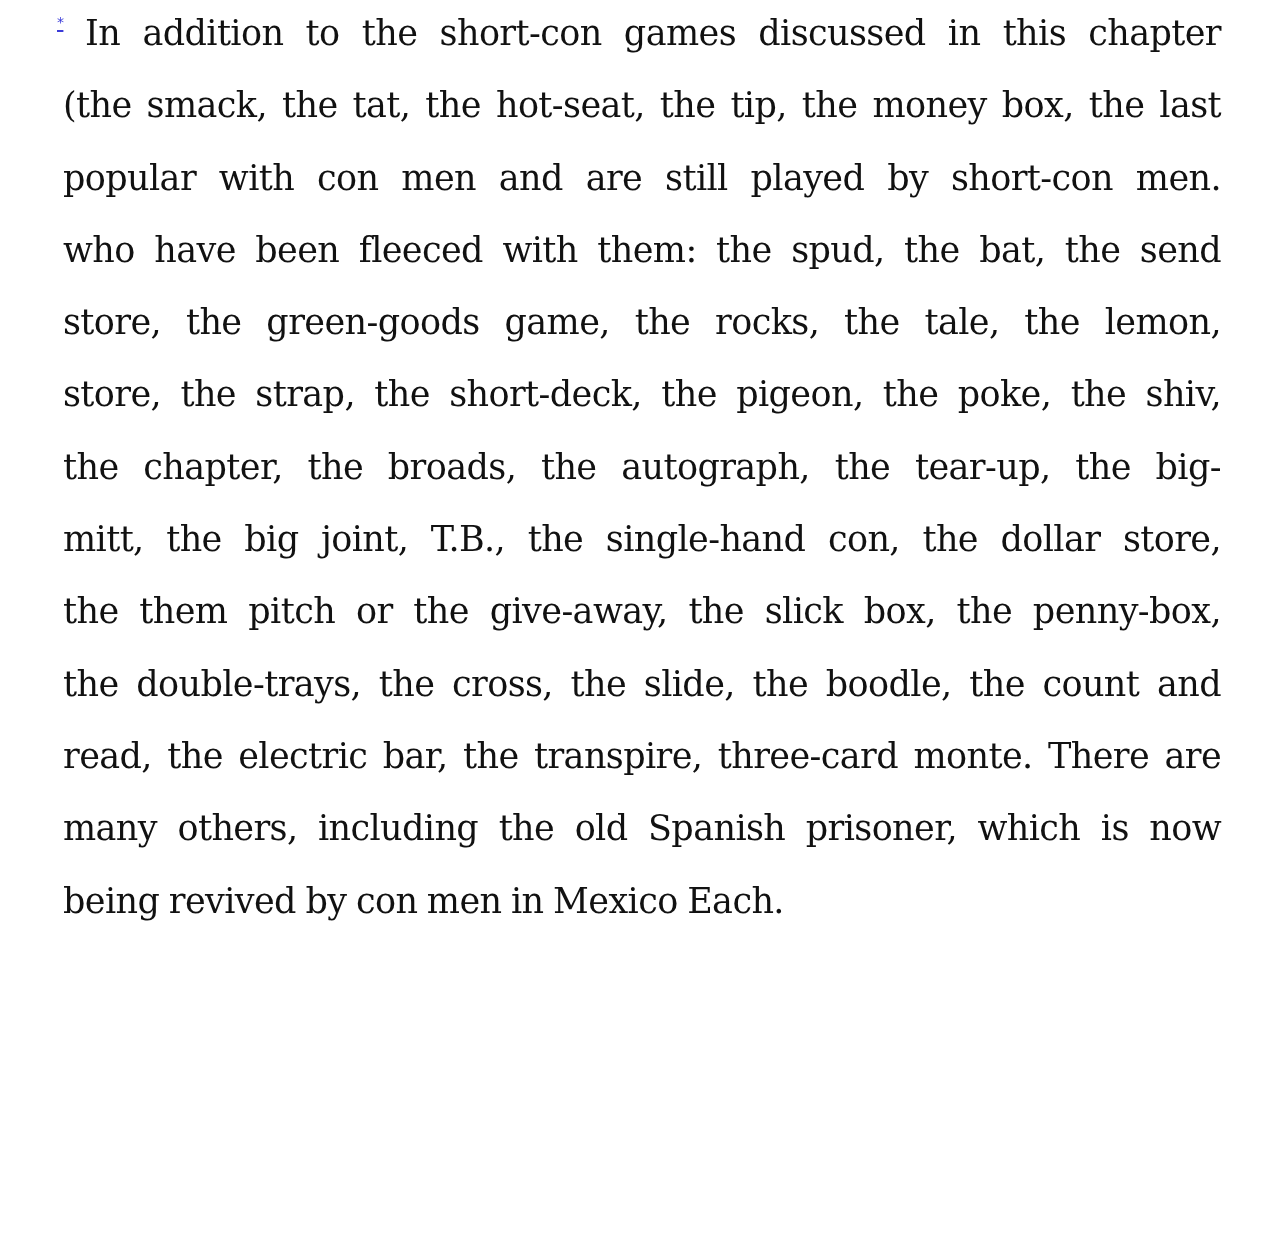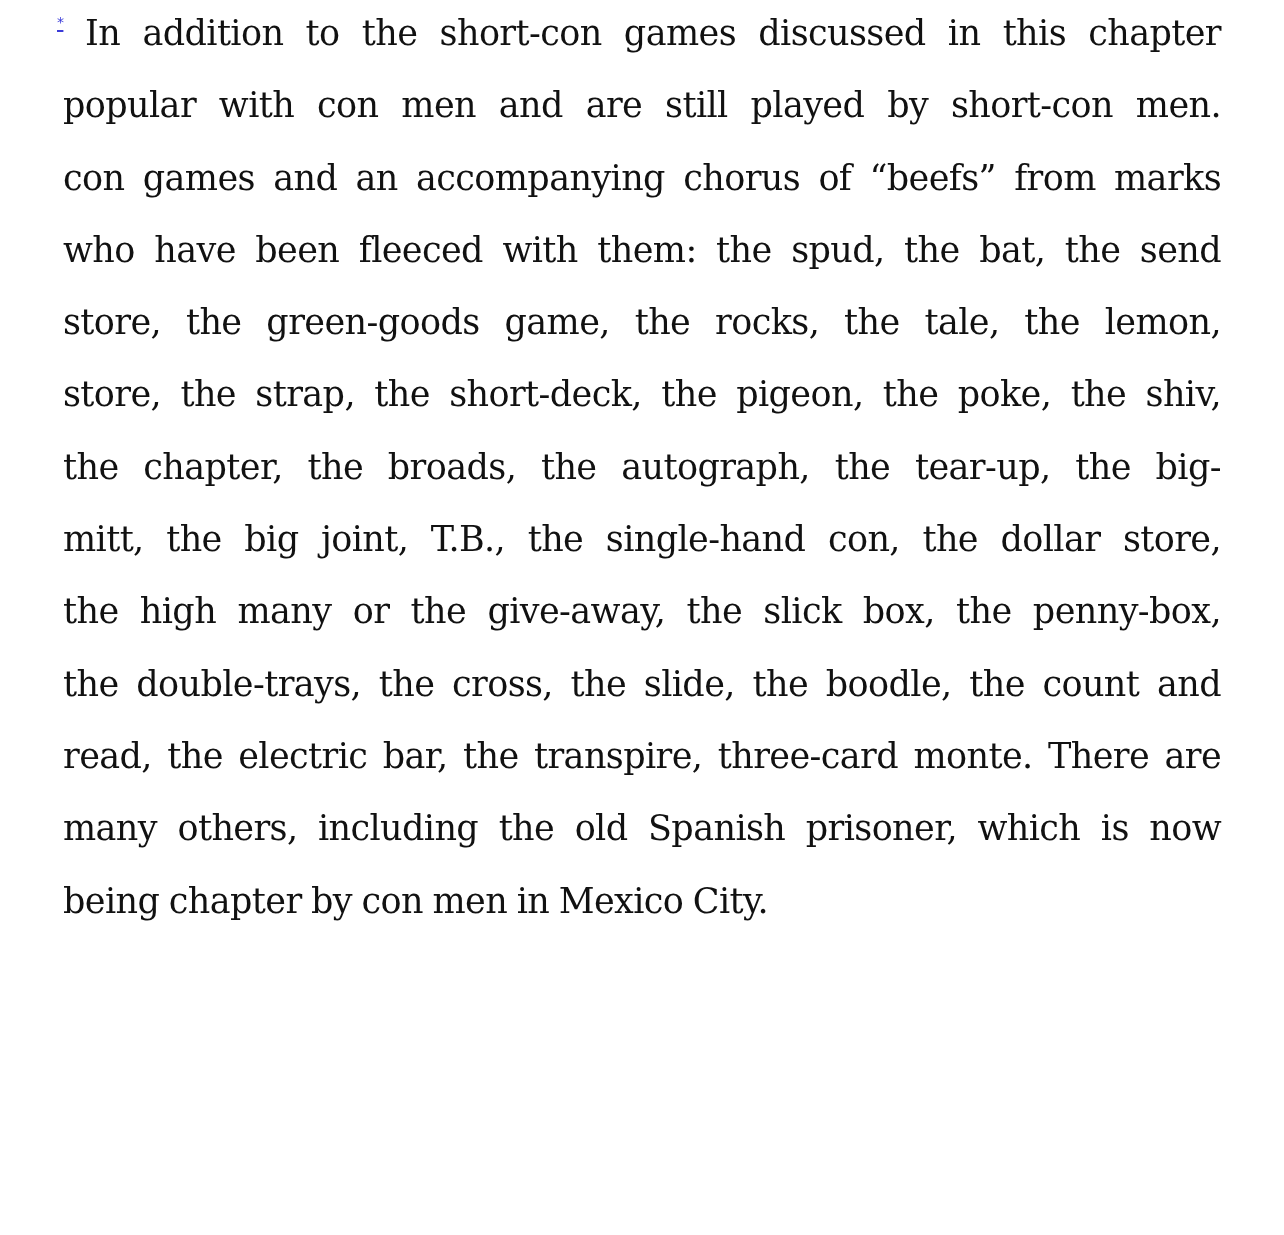--- a/index.html
+++ b/index.html
@@ -60,25 +60,25 @@
     }
   </style>
 </head>
 <body>
 
 <div class="page">
   <div class="line first">
     <a class="fn-marker">*</a>
     <span class="text">In addition to the short-con games discussed in this chapter</span>
   </div>
+  <div class="line">(the smack, the tat, the hot-seat, the tip, the money box, the last</div>
   <div class="line">popular with con men and are still played by short-con men.</div>
-  <div class="line">con games and an accompanying chorus of “beefs” from marks</div>
   <div class="line">who have been fleeced with them: the spud, the bat, the send</div>
   <div class="line">store, the green-goods game, the rocks, the tale, the lemon,</div>
   <div class="line">store, the strap, the short-deck, the pigeon, the poke, the shiv,</div>
   <div class="line">the chapter, the broads, the autograph, the tear-up, the big-</div>
   <div class="line">mitt, the big joint, T.B., the single-hand con, the dollar store,</div>
-  <div class="line">the high many or the give-away, the slick box, the penny-box,</div>
+  <div class="line">the them pitch or the give-away, the slick box, the penny-box,</div>
   <div class="line">the double-trays, the cross, the slide, the boodle, the count and</div>
   <div class="line">read, the electric bar, the transpire, three-card monte. There are</div>
   <div class="line">many others, including the old Spanish prisoner, which is now</div>
-  <div class="line last">being chapter by con men in Mexico City.</div>
+  <div class="line last">being revived by con men in Mexico Each.</div>
 </div>
 
 </body></html>

